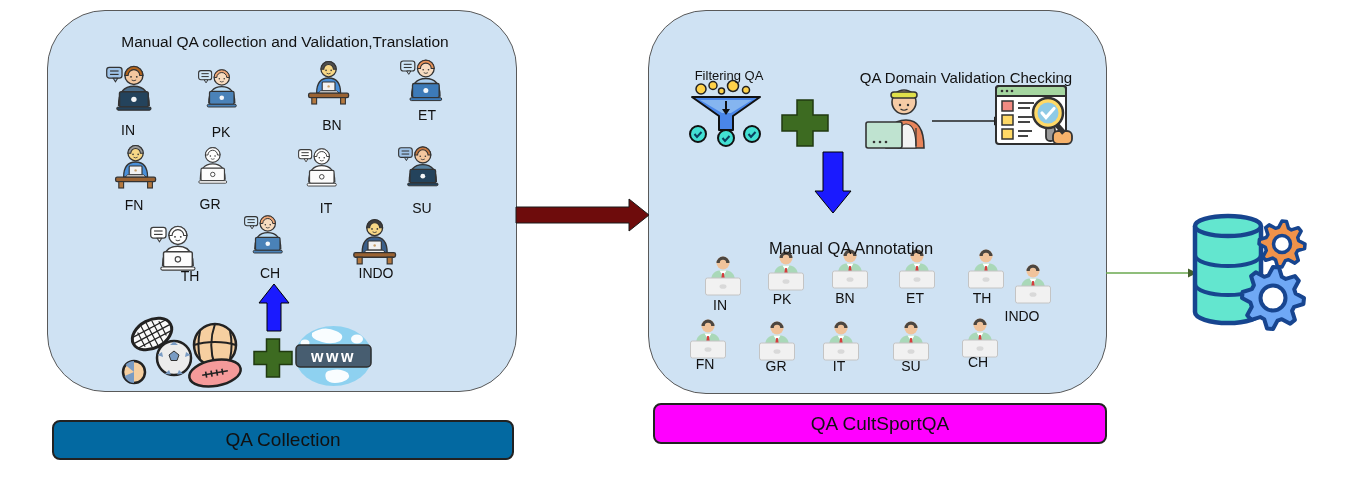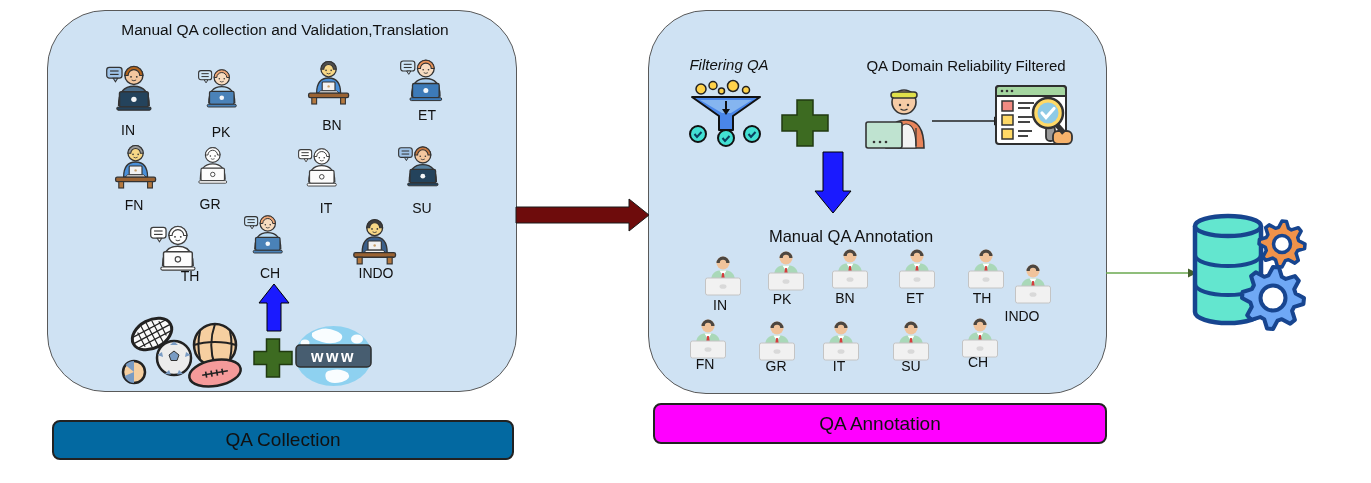--- a/index.html
+++ b/index.html
@@ -1,22 +1,22 @@
 <!DOCTYPE html>
 <html><head>
 <meta charset="utf-8">
 <style>
   html,body{margin:0;padding:0;background:#fff;}
   #canvas{position:relative;width:1371px;height:483px;background:#fff;overflow:hidden;
           font-family:"Liberation Sans",sans-serif;color:#111;}
   .panel{position:absolute;background:#cfe2f3;border:1.6px solid #595959;border-radius:58px;z-index:1;}
   #overlay{position:absolute;left:0;top:0;z-index:2;}
-  .ptitle{position:absolute;transform:translateX(-50%);white-space:nowrap;z-index:4;color:#111;}
+  .ptitle{position:absolute;transform:translateX(-50%);white-space:nowrap;z-index:4;color:#111;margin-top:12px;}
   .t-left{font-size:15.5px;}
-  .t-filter{font-size:15px;font-style:italic;}
+  .t-filter{font-size:13px;}
   .t-check{font-size:15px;}
   .t-annot{font-size:16.5px;}
   .person{position:absolute;z-index:3;line-height:0;}
   .plabel{position:absolute;transform:translateX(-50%);font-size:14px;white-space:nowrap;z-index:4;color:#111;}
   .footer-box{position:absolute;display:flex;align-items:center;justify-content:center;
               border:2px solid #222;border-radius:8px;font-size:19px;z-index:4;color:#111;}
   #collection-box{left:52px;top:420px;width:458px;height:36px;background:#0369a1;}
   #validation-box{left:653px;top:403px;width:450px;height:37px;background:#ff00ff;}
   .output-label{position:absolute;left:1240px;top:352px;transform:translateX(-50%);
                 font-size:19px;color:#a64d79;white-space:nowrap;z-index:4;}
@@ -146,28 +146,28 @@
         <path d="M9,74 A33,11 0 0 0 75,74" fill="none" stroke="#17458f" stroke-width="4"></path>
         <path d="M96.0,11.0 L100.5,11.4 L102.5,18.3 L105.4,19.9 L112.3,17.7 L115.1,21.2 L111.7,27.5 L112.7,30.7 L119.0,34.0 L118.6,38.5 L111.7,40.5 L110.1,43.4 L112.3,50.3 L108.8,53.1 L102.5,49.7 L99.3,50.7 L96.0,57.0 L91.5,56.6 L89.5,49.7 L86.6,48.1 L79.7,50.3 L76.9,46.8 L80.3,40.5 L79.3,37.3 L73.0,34.0 L73.4,29.5 L80.3,27.5 L81.9,24.6 L79.7,17.7 L83.2,14.9 L89.5,18.3 L92.7,17.3 Z" fill="#f0924a" stroke="#17458f" stroke-width="3.5" stroke-linejoin="round"></path>
         <circle cx="96" cy="34" r="8.5" fill="#fff" stroke="#17458f" stroke-width="3.5"></circle>
         <path d="M87.0,57.0 L93.0,57.6 L95.8,66.8 L99.8,68.9 L108.9,66.1 L112.8,70.8 L108.2,79.2 L109.6,83.5 L118.0,88.0 L117.4,94.0 L108.2,96.8 L106.1,100.8 L108.9,109.9 L104.2,113.8 L95.8,109.2 L91.5,110.6 L87.0,119.0 L81.0,118.4 L78.2,109.2 L74.2,107.1 L65.1,109.9 L61.2,105.2 L65.8,96.8 L64.4,92.5 L56.0,88.0 L56.6,82.0 L65.8,79.2 L67.9,75.2 L65.1,66.1 L69.8,62.2 L78.2,66.8 L82.5,65.4 Z" fill="#6fa8f5" stroke="#17458f" stroke-width="4" stroke-linejoin="round"></path>
         <circle cx="87" cy="88" r="12.5" fill="#fff" stroke="#17458f" stroke-width="4"></circle>
       </g>
     </svg>
 
   <div class="ptitle t-left" style="left:285px;top:21px;">Manual QA collection and Validation,Translation</div>
   <div class="ptitle t-filter" style="left:729px;top:56px;">Filtering QA</div>
-  <div class="ptitle t-check" style="left:966px;top:57px;">QA Domain Reliability Filtered</div>
+  <div class="ptitle t-check" style="left:966px;top:57px;">QA Domain Validation Checking</div>
   <div class="ptitle t-annot" style="left:851px;top:227px;text-align:right;">Manual QA Annotation</div>
 
   <div class="footer-box" id="collection-box">
     <span>QA Collection</span>
   </div>
   <div class="footer-box" id="validation-box">
-    <span>QA Annotation</span>
+    <span>QA CultSportQA</span>
   </div>
 
 <div class="person" style="left: 106px; top: 62px;"><svg width="54" height="54" viewBox="0 0 60 60">
         <path d="M14,48 Q14,27 31,27 Q48,27 48,48 Z" fill="#4a6d8c" stroke="#333" stroke-width="1.6"></path>
         <circle cx="31" cy="15" r="10" fill="#f3c79f" stroke="#333" stroke-width="1.6"></circle>
         <path d="M21,15 A10,10 0 0 1 41,15 L37.5,15 A6.5,6.5 0 0 0 24.5,15 Z" fill="#b5651d" stroke="#333" stroke-width="1.3"></path>
         <circle cx="27.8" cy="16.5" r="1" fill="#333"></circle>
         <circle cx="34.2" cy="16.5" r="1" fill="#333"></circle>
         <path d="M28.5,20 Q31,21.8 33.5,20" stroke="#333" stroke-width="1" fill="none"></path>
         <rect x="15" y="33" width="32" height="17" rx="2" fill="#24435c" stroke="#333" stroke-width="1.6"></rect>

